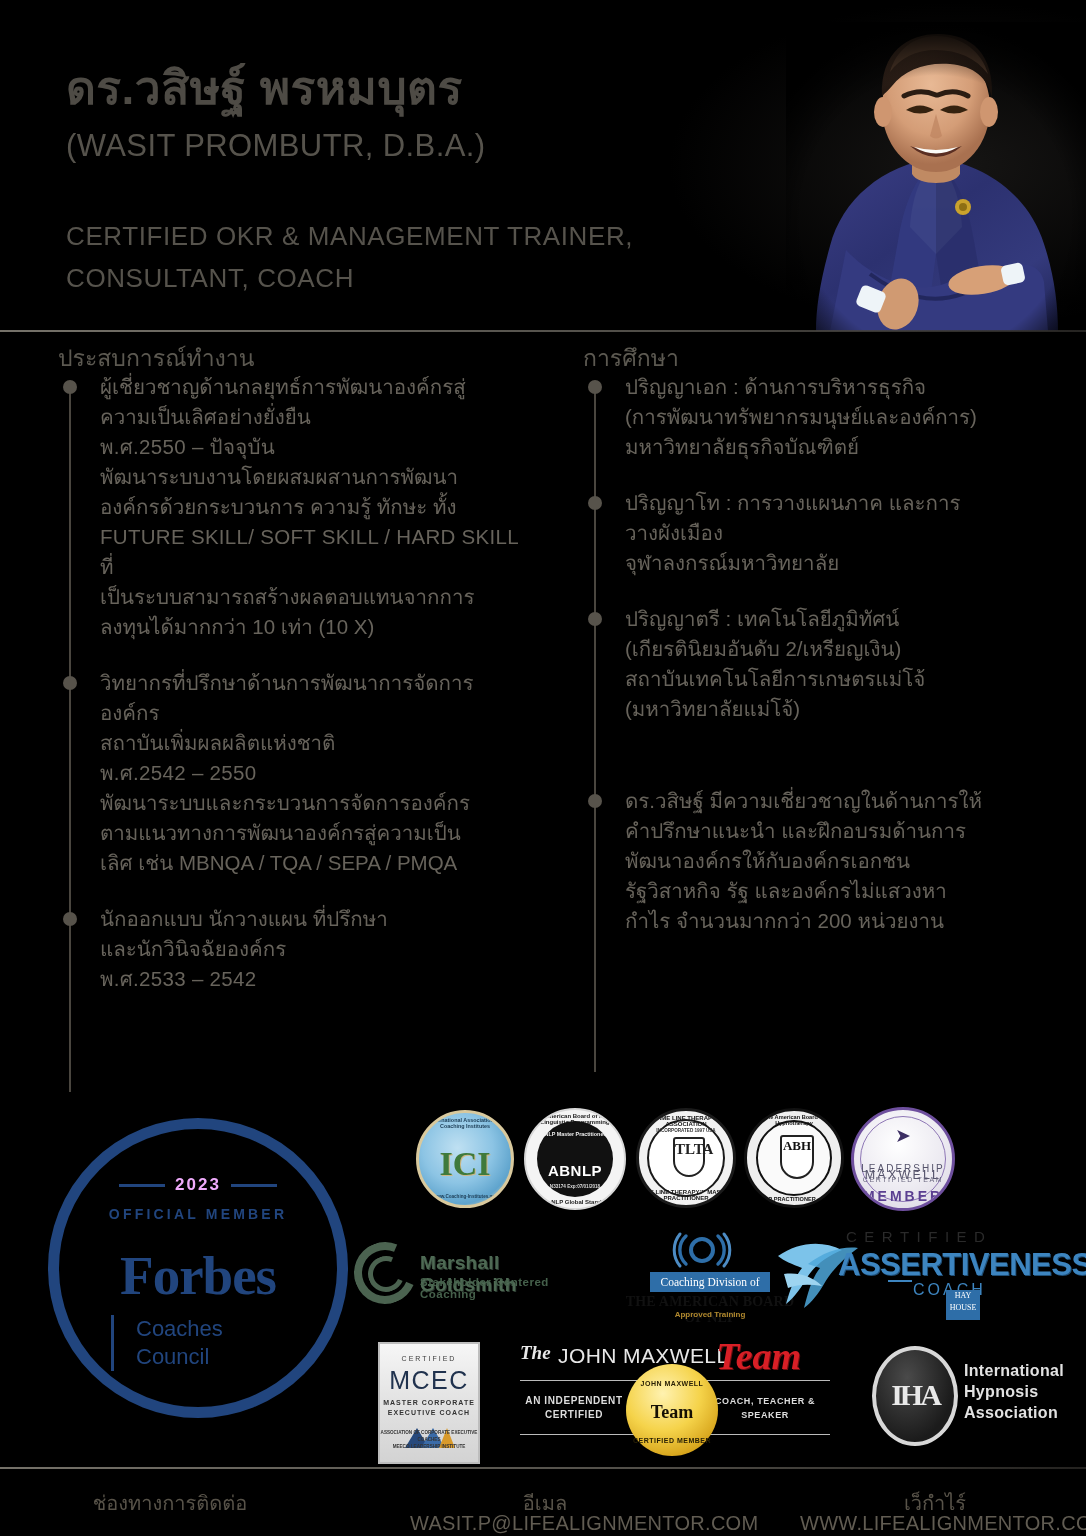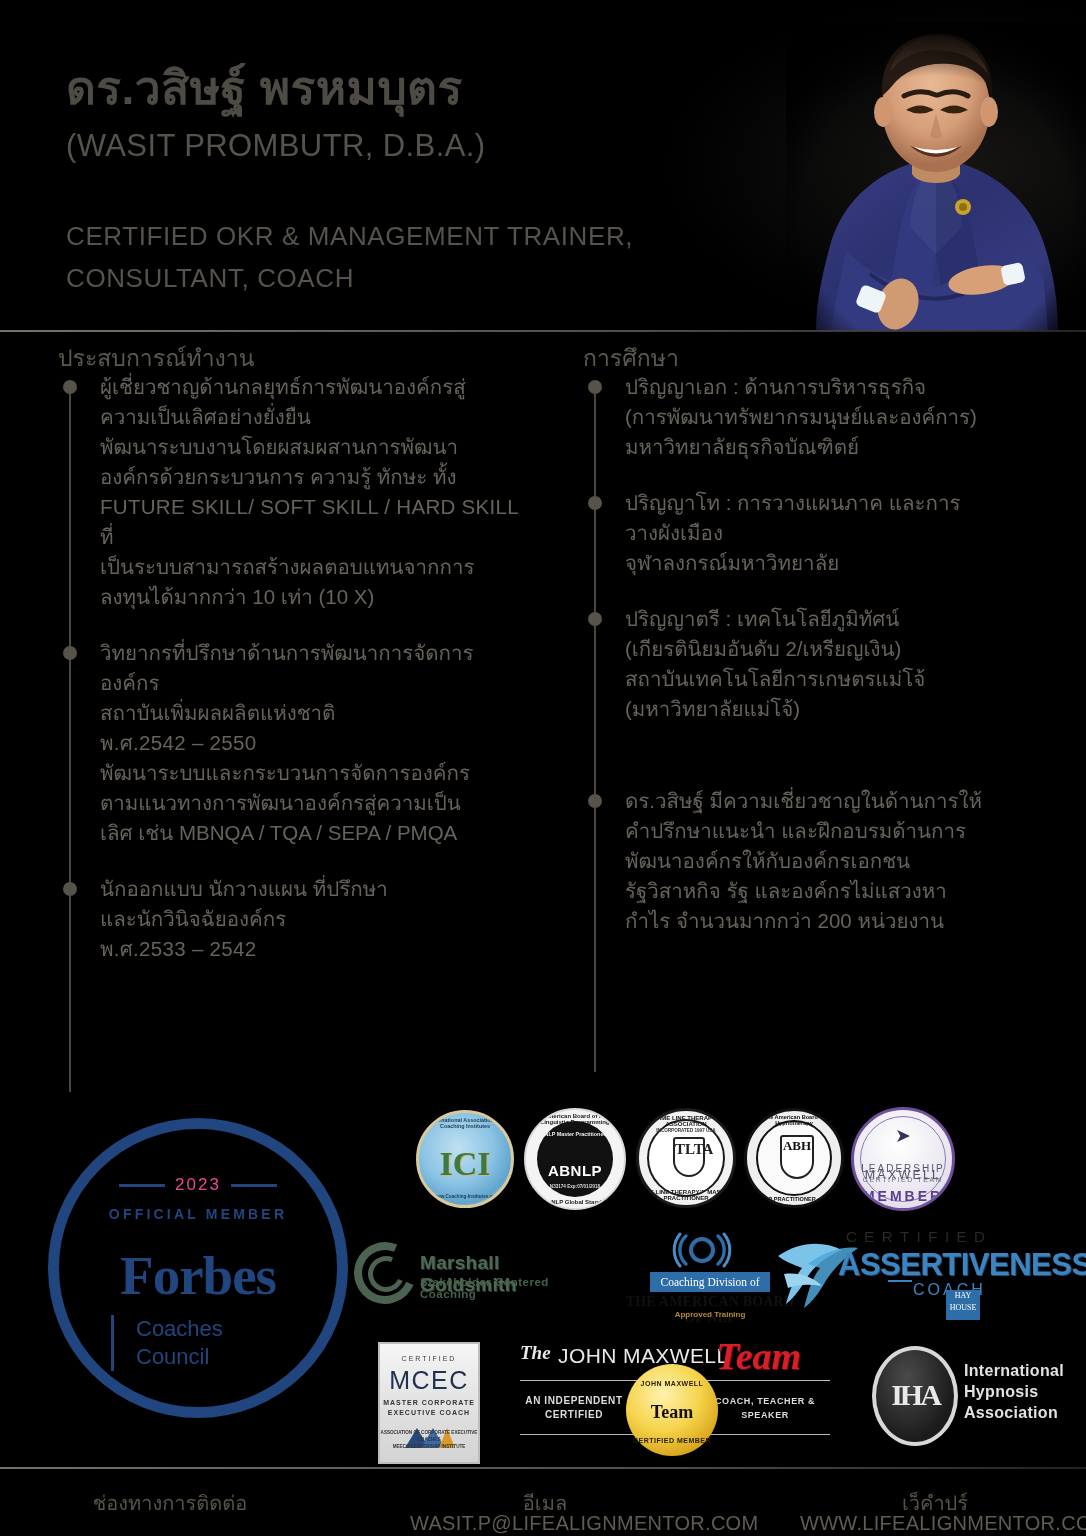--- a/index.html
+++ b/index.html
@@ -111,21 +111,21 @@
   .forbes {
     position: absolute; left: 48px; top: 28px;
     width: 300px; height: 300px;
     border: 11px solid #21457e;
     border-radius: 50%;
     background: #000;
   }
   .forbes-year {
     position: absolute; left: 0; right: 0; top: 46px;
     text-align: center;
-    color: #ec4899; font-size: 17px; font-weight: 400;
+    color: #f0abfc; font-size: 17px; font-weight: 700;
     letter-spacing: 2px;
   }
   .forbes-year .bar {
     display: inline-block; width: 46px; height: 3px;
     background: #21457e; vertical-align: middle; margin: 0 10px;
   }
   .forbes-member {
     position: absolute; left: 0; right: 0; top: 77px;
     text-align: center;
     color: #21457e; font-size: 14px; font-weight: 700;
@@ -469,20 +469,21 @@
   <div class="col-left">
     <div class="sec-title">ประสบการณ์ทำงาน</div>
 
     <div class="timeline">
       <div class="tl-line" style="height:710px"></div>
 
       <div class="entry">
         <span class="dot"></span>
         <p>ผู้เชี่ยวชาญด้านกลยุทธ์การพัฒนาองค์กรสู่</p>
         <p>ความเป็นเลิศอย่างยั่งยืน</p>
+        <p class="lt">พ.ศ.2550 – ปัจจุบัน</p>
         <p>พัฒนาระบบงานโดยผสมผสานการพัฒนา</p>
         <p>องค์กรด้วยกระบวนการ  ความรู้  ทักษะ  ทั้ง</p>
         <p class="lt">FUTURE SKILL/ SOFT SKILL / HARD SKILL ที่</p>
         <p>เป็นระบบสามารถสร้างผลตอบแทนจากการ</p>
         <p>ลงทุนได้มากกว่า 10 เท่า (10 X)</p>
       </div>
 
       <div class="entry">
         <span class="dot"></span>
         <p>วิทยากรที่ปรึกษาด้านการพัฒนาการจัดการ</p>
@@ -686,17 +687,17 @@
     </div>
   </div>
 
   <div class="foot-rule"></div>
   <div class="footer">
     <div class="foot-label fc1">ช่องทางการติดต่อ</div>
 
     <div class="foot-label fc2">อีเมล</div>
     <div class="foot-val fc2">WASIT.P@LIFEALIGNMENTOR.COM</div>
 
-    <div class="foot-label fc3">เว็คำปร์</div>
+    <div class="foot-label fc3">เว็กำไร์</div>
     <div class="foot-val fc3">WWW.LIFEALIGNMENTOR.COM</div>
   </div>
 
 </div>
 
 </body></html>

